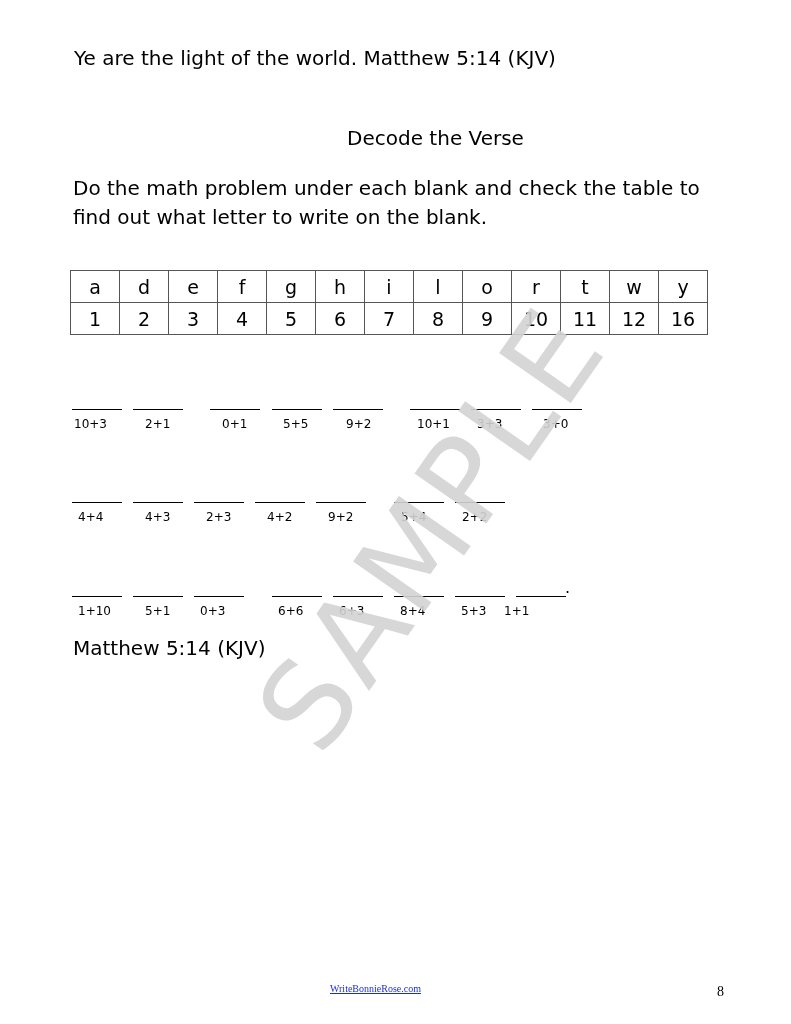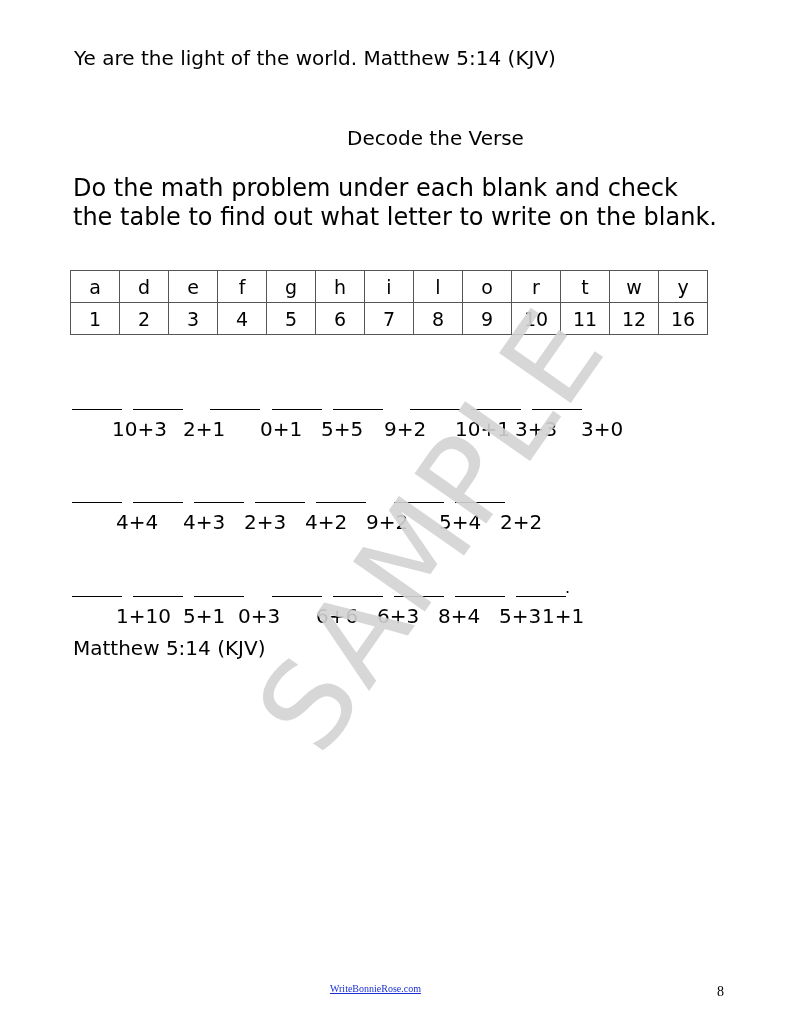--- a/index.html
+++ b/index.html
@@ -1,25 +1,25 @@
 <!DOCTYPE html>
 <html><head>
 <meta charset="utf-8">
 <style>
   html, body { margin:0; padding:0; background:#fff; }
   body { width:791px; height:1024px; position:relative; overflow:hidden;
          font-family:"DejaVu Sans", sans-serif; color:#000; }
   .title { position:absolute; top:46px; left:0; width:630px; text-align:center; font-size:20px; }
   .subtitle { position:absolute; top:126px; left:0; width:791px; text-align:center; font-size:20px;padding-left:40px; }
-  .instructions { position:absolute; top:174px; left:73px; width:650px; font-size:24px; line-height:29px; }
+  .instructions { position:absolute; top:174px; left:73px; width:650px; font-size:20px; line-height:29px; }
   table.key { position:absolute; top:270px; left:70px; border-collapse:collapse; }
   table.key td { border:1px solid #555; width:48px; height:31px; text-align:center; font-size:19px; padding:0; }
   .row { position:absolute; left:72px; height:40px; }
   .blank { position:absolute; top:0; width:50px; border-top:1px solid #000; }
-  .prob { position:absolute; top:8px; font-size:20px;margin-left:38px; }
+  .prob { position:absolute; top:8px; font-size:12px; }
   .period { position:absolute; top:-18px; font-size:16px; }
   .ref { position:absolute; top:636px; left:73px; font-size:20px; }
   .watermark { position:absolute; left:180px; top:460px; font-size:120px; color:#d3d3d3;
                transform:rotate(-55deg); transform-origin:center; opacity:0.9; white-space:nowrap;
                letter-spacing:4px; pointer-events:none; }
   .footer-link { position:absolute; top:983px; left:330px; font-family:"Liberation Serif", serif; font-size:10px;
                  color:#1a2fd0; text-decoration:underline; }
   .page-num { position:absolute; top:984px; left:717px; font-family:"Liberation Serif", serif; font-size:14px; }
 </style>
 </head>

